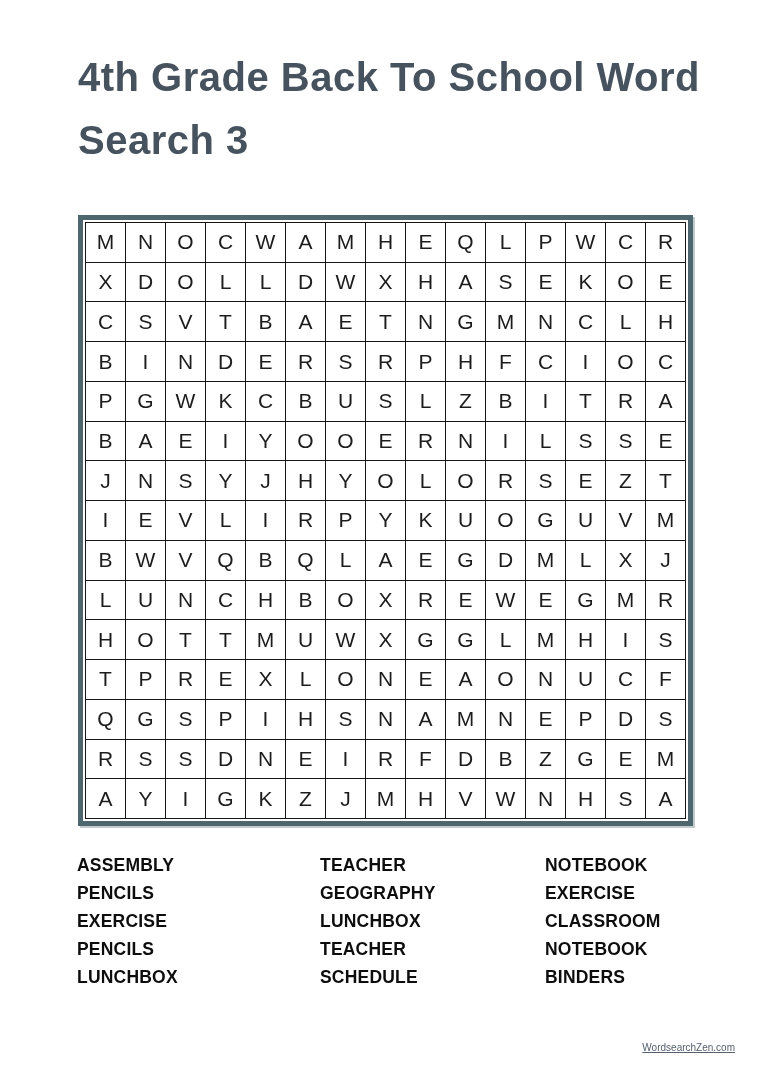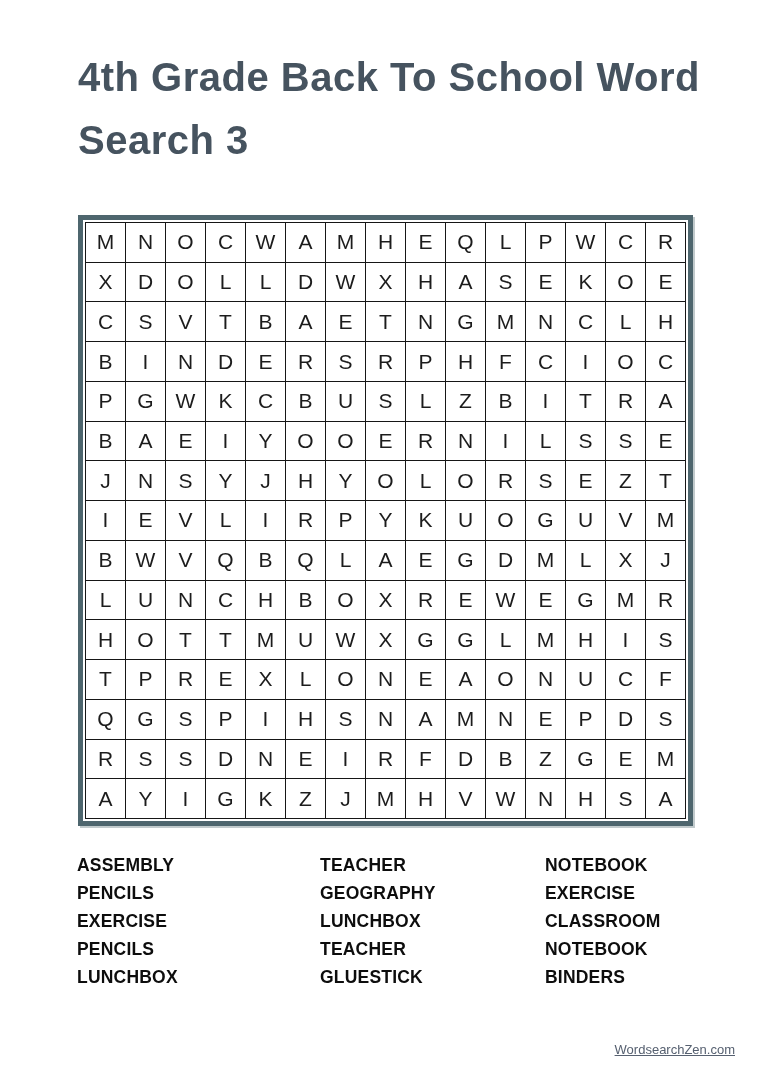--- a/index.html
+++ b/index.html
@@ -78,21 +78,21 @@
     font-size: 17.5px;
     font-weight: 700;
     color: #0d0d0d;
     letter-spacing: 0.2px;
     white-space: nowrap;
   }
   .footer-link {
     position: absolute;
     right: 33px;
     top: 1042px;
-    font-size: 13px;
+    font-size: 10px;
     color: #566070;
     text-decoration: underline;
     cursor: pointer;
   }
 </style>
 </head>
 <body>
 
 <div class="page">
   <h1 class="title">4th Grade Back To School Word Search 3</h1>
@@ -333,21 +333,21 @@
         <div class="word">PENCILS</div>
         <div class="word">EXERCISE</div>
         <div class="word">PENCILS</div>
         <div class="word">LUNCHBOX</div>
       </div>
       <div class="word-col word-col-1">
         <div class="word">TEACHER</div>
         <div class="word">GEOGRAPHY</div>
         <div class="word">LUNCHBOX</div>
         <div class="word">TEACHER</div>
-        <div class="word">GLUESTICK</div>
+        <div class="word">SCHEDULE</div>
       </div>
       <div class="word-col word-col-2">
         <div class="word">NOTEBOOK</div>
         <div class="word">EXERCISE</div>
         <div class="word">CLASSROOM</div>
         <div class="word">NOTEBOOK</div>
         <div class="word">BINDERS</div>
       </div>
     </div>
 

